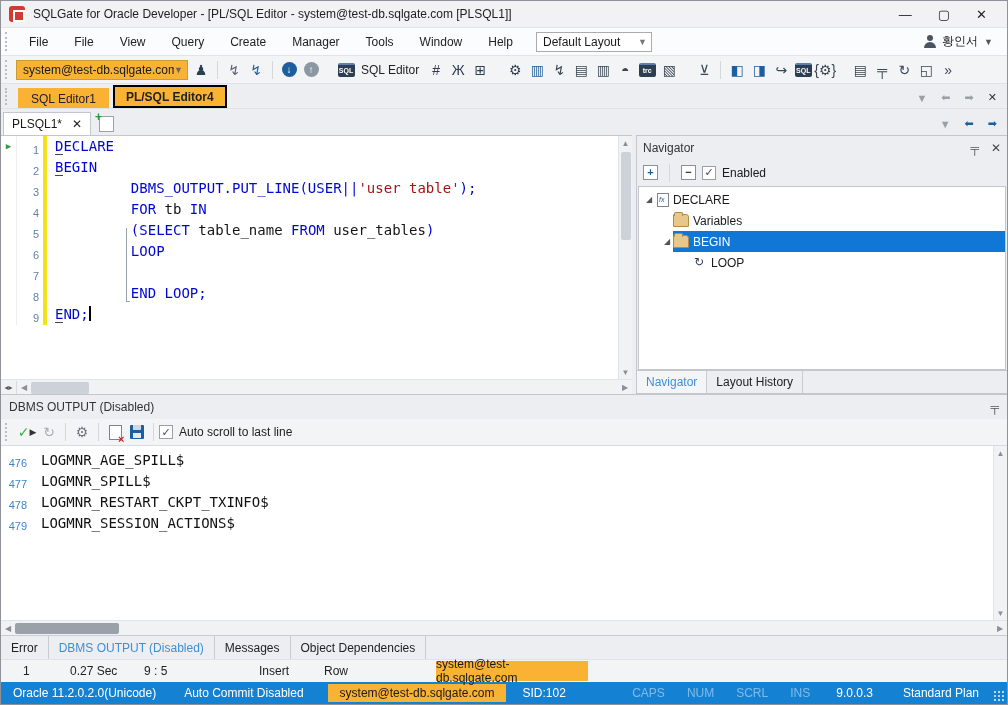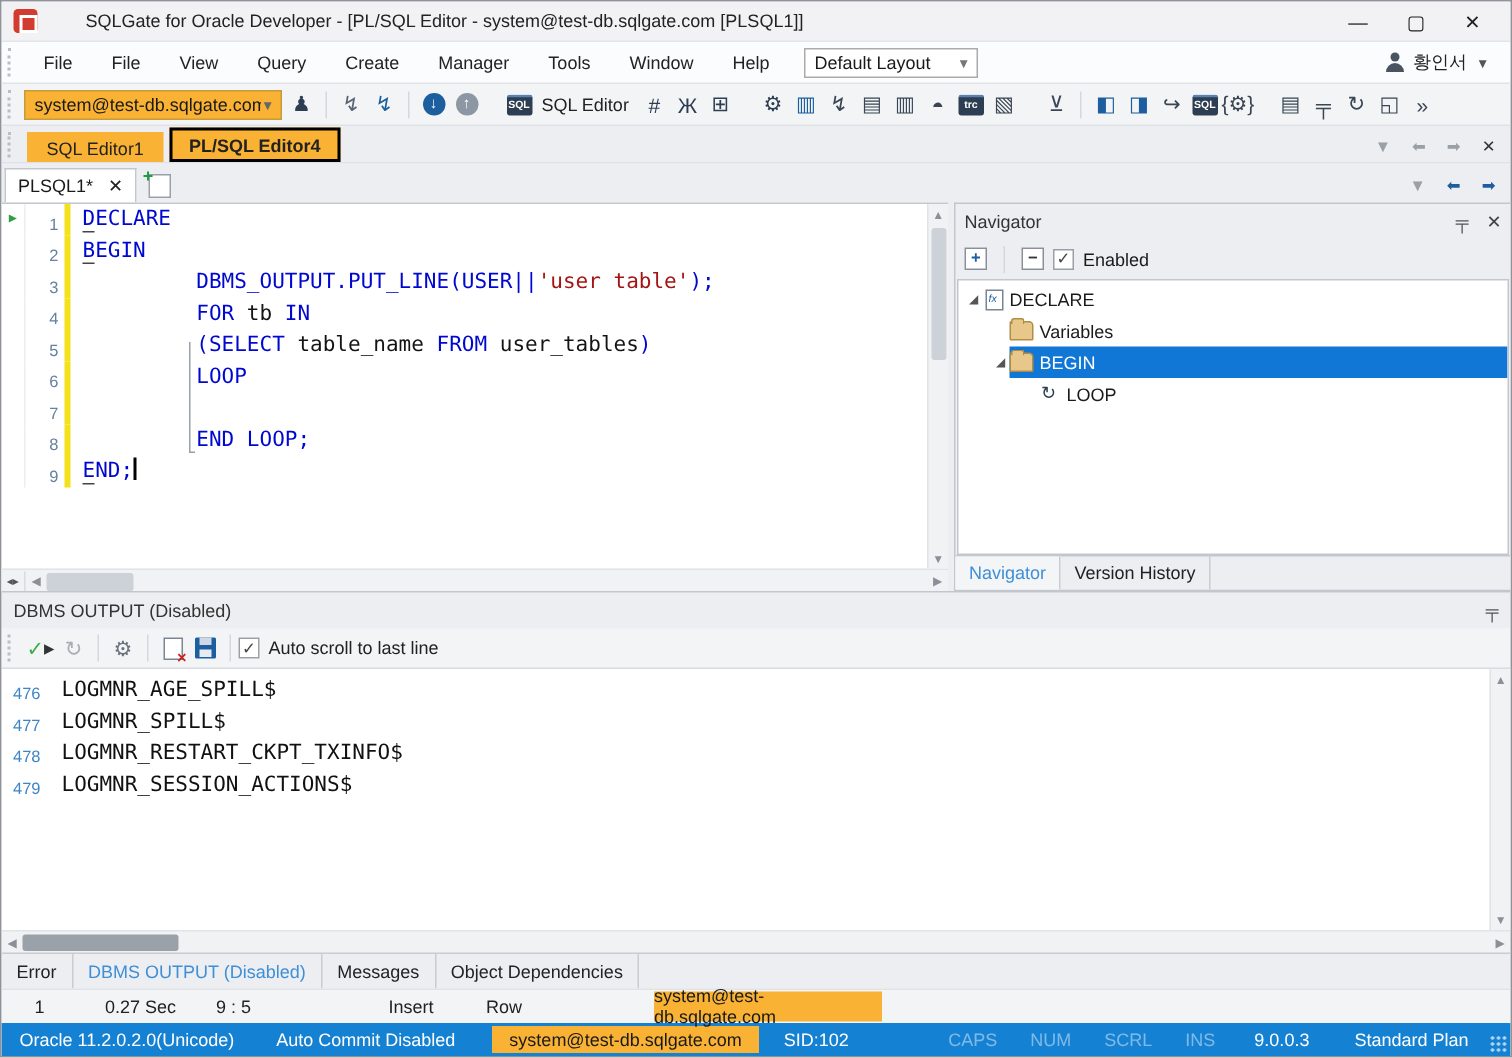--- a/index.html
+++ b/index.html
@@ -1,21 +1,21 @@
 <!DOCTYPE html>
 <html><head>
 <meta charset="utf-8">
 <style>
   * { margin:0; padding:0; box-sizing:border-box; }
   html,body { background:#d8d8d8; }
   body { font-family:"Liberation Sans","DejaVu Sans",sans-serif; font-size:12px; color:#1a1a1a; }
   #win { position:relative; width:1008px; height:705px; background:#f3f4f6; border:1px solid #8f9399; overflow:hidden; display:flex; flex-direction:column; }
 
   
-  .titlebar { height:27px; background:#f2f2f5; display:flex; align-items:center; padding:0 8px; flex:none; border-bottom:1px solid #e2e4e8;gap:24px; }
+  .titlebar { height:27px; background:#f2f2f5; display:flex; align-items:center; padding:0 8px; flex:none; border-bottom:1px solid #e2e4e8; }
   .app-logo { width:16px; height:16px; background:#d23b2f; border-radius:3px; position:relative; flex:none; }
   .app-logo::before { content:""; position:absolute; left:4px; top:4px; width:8px; height:8px; border:2px solid #fff; }
   .title-text { margin-left:8px; font-size:12px; color:#222; white-space:nowrap; }
   .win-controls { margin-left:auto; display:flex; gap:26px; padding-right:12px; }
   .win-btn { font-size:13px; color:#222; cursor:default; line-height:1; }
 
   
   .menubar { height:28px; background:#fbfcfd; display:flex; align-items:center; flex:none; border-bottom:1px solid #e2e4e8; }
   .grip { width:7px; height:70%; margin:0 4px; border-left:2px dotted #b9bec6; flex:none; }
   .menu-item { padding:4px 13px; color:#222; }
@@ -377,21 +377,21 @@
             <span class="tree-label">BEGIN</span>
           </div>
           <div class="tree-row" style="padding-left: 40px;">
             <span class="expander"></span>
             <span class="titem-icon icon-loop">↻</span>
             <span class="tree-label">LOOP</span>
           </div>
         </div>
       <div class="nav-btabs" id="nav-btabs">
           <div class="nav-btab active">Navigator</div>
-          <div class="nav-btab">Version History</div>
+          <div class="nav-btab">Layout History</div>
         </div>
     </div>
   </div>
 
   <div class="dbms-hdr">
     <span>DBMS OUTPUT (Disabled)</span>
     <span class="sp pin-icon">╤</span>
   </div>
   <div class="dbms-toolbar">
     <div class="grip"></div>

